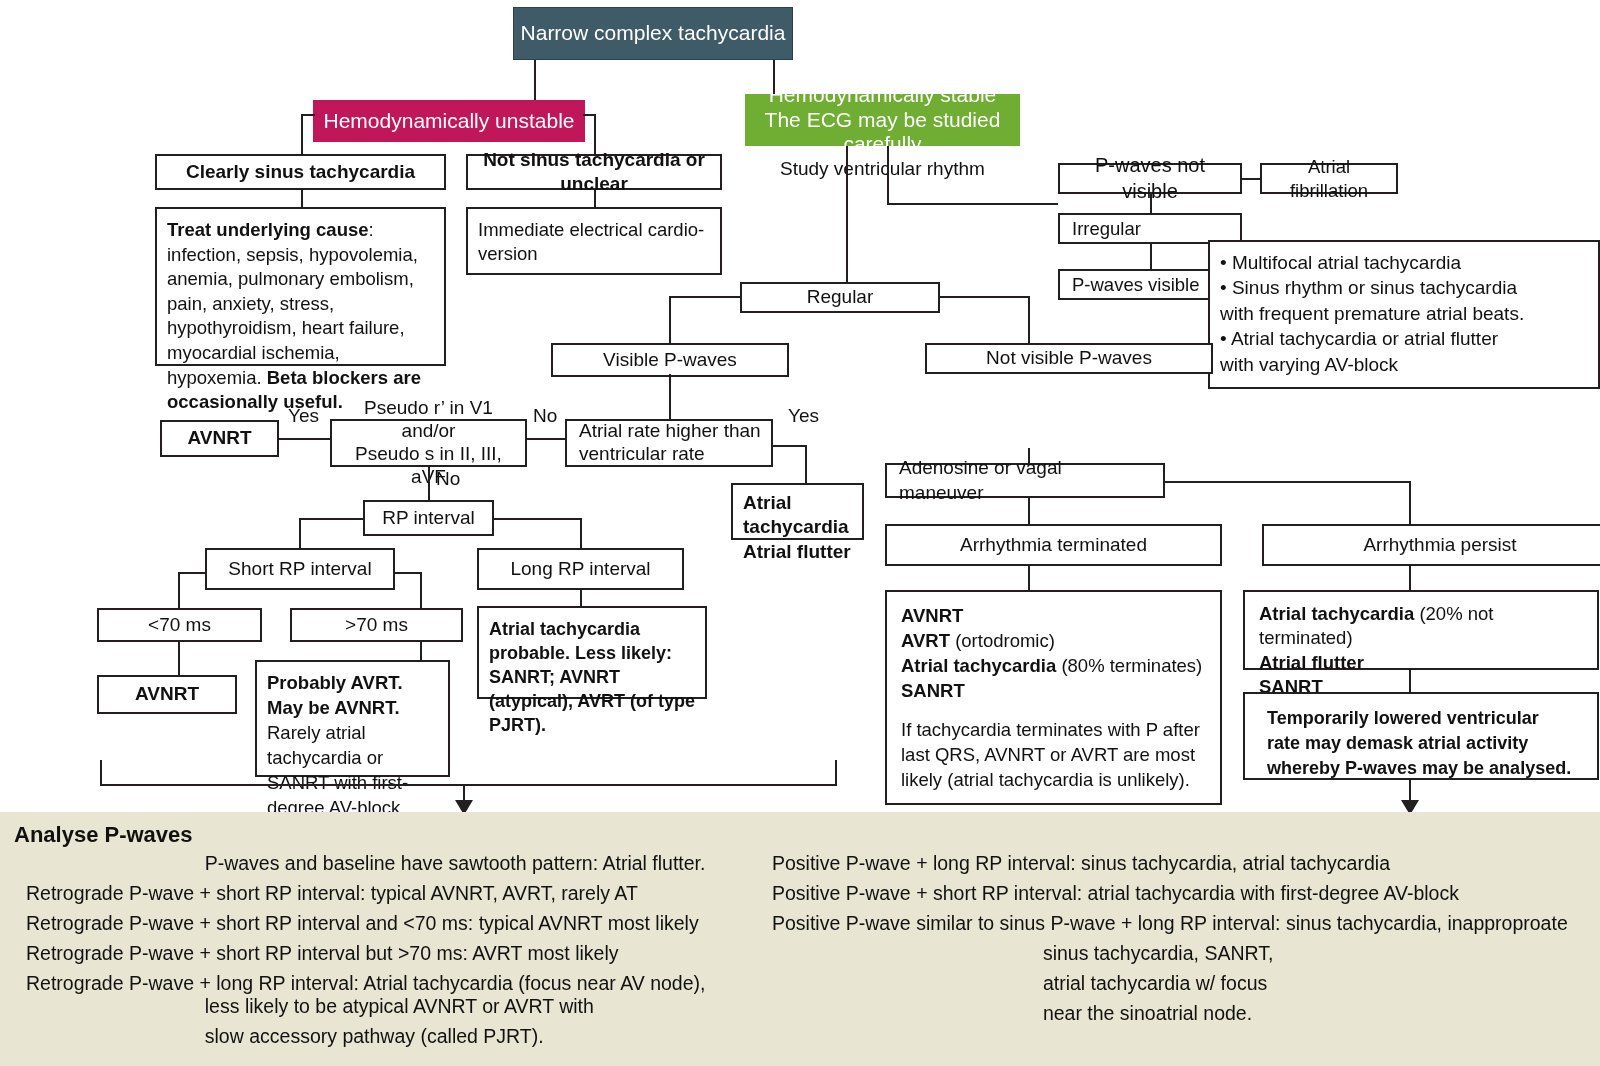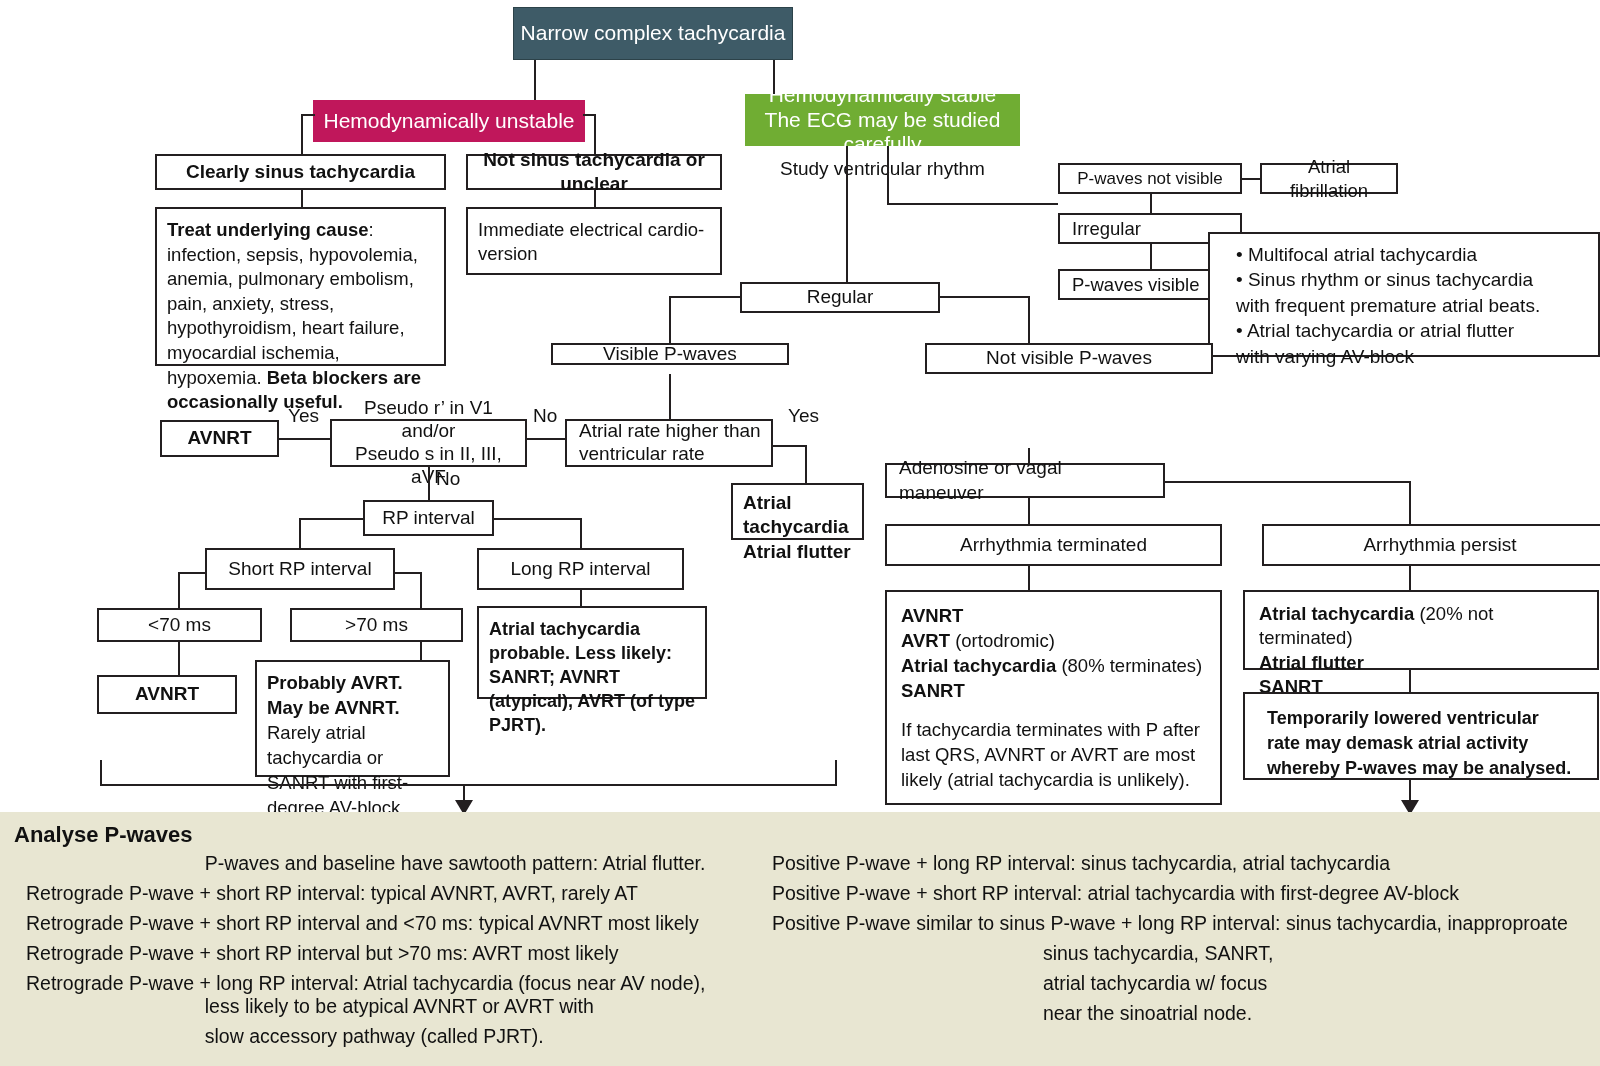--- a/index.html
+++ b/index.html
@@ -84,21 +84,21 @@
 
   <div class="box left" style="left:466px;top:207px;width:256px;height:68px;font-size:18.5px;line-height:1.32;">
     <span>Immediate electrical cardio-version</span>
   </div>
 
   <div class="ln v" style="left:846px;top:146px;height:136px;"></div>
 
   <div class="ln v" style="left:887px;top:146px;height:57px;"></div>
   <div class="ln h" style="left:887px;top:203px;width:171px;"></div>
 
-  <div class="box" style="left:1058px;top:163px;width:184px;height:31px;font-size:17px;">
+  <div class="box" style="left:1058px;top:163px;width:184px;height:31px;font-size:20px;">
     <span>P-waves not visible</span>
   </div>
 
   <div class="ln h" style="left:1242px;top:178px;width:18px;"></div>
 
   <div class="box" style="left:1260px;top:163px;width:138px;height:31px;font-size:18.5px;">
     <span>Atrial fibrillation</span>
   </div>
 
   <div class="ln v" style="left:1150px;top:194px;height:19px;"></div>
@@ -108,40 +108,40 @@
   </div>
 
   <div class="ln v" style="left:1150px;top:244px;height:25px;"></div>
 
   <div class="box leftmid" style="left:1058px;top:269px;width:184px;height:31px;font-size:18.5px;">
     <span>P-waves visible</span>
   </div>
 
   <div class="ln h" style="left:1242px;top:285px;width:16px;"></div>
 
-  <div class="box left" style="left:1208px;top:232px;width:392px;height:125px;padding:8px 26px;">
+  <div class="box left" style="left:1208px;top:240px;width:392px;height:149px;padding:8px 10px;">
     <div class="bullets">
       <div>• Multifocal atrial tachycardia</div>
       <div>• Sinus rhythm or sinus tachycardia</div>
       <div>with frequent premature atrial beats.</div>
       <div>• Atrial tachycardia or atrial flutter</div>
       <div>with varying AV-block</div>
     </div>
   </div>
 
   <div class="box" style="left:740px;top:282px;width:200px;height:31px;text-align:center;">
     <span>Regular</span>
   </div>
 
   <div class="ln v" style="left:669px;top:296px;height:47px;"></div>
   <div class="ln h" style="left:669px;top:296px;width:73px;"></div>
   <div class="ln v" style="left:1028px;top:296px;height:47px;"></div>
   <div class="ln h" style="left:938px;top:296px;width:92px;"></div>
 
-  <div class="box" style="left:551px;top:343px;width:238px;height:22px;">
+  <div class="box" style="left:551px;top:343px;width:238px;height:34px;">
     <span>Visible P-waves</span>
   </div>
 
   <div class="box" style="left:885px;top:343px;width:288px;height:31px;margin-left:40px;">
     <span>Not visible P-waves</span>
   </div>
 
 
   <div class="ln v" style="left:669px;top:374px;height:46px;"></div>
 

